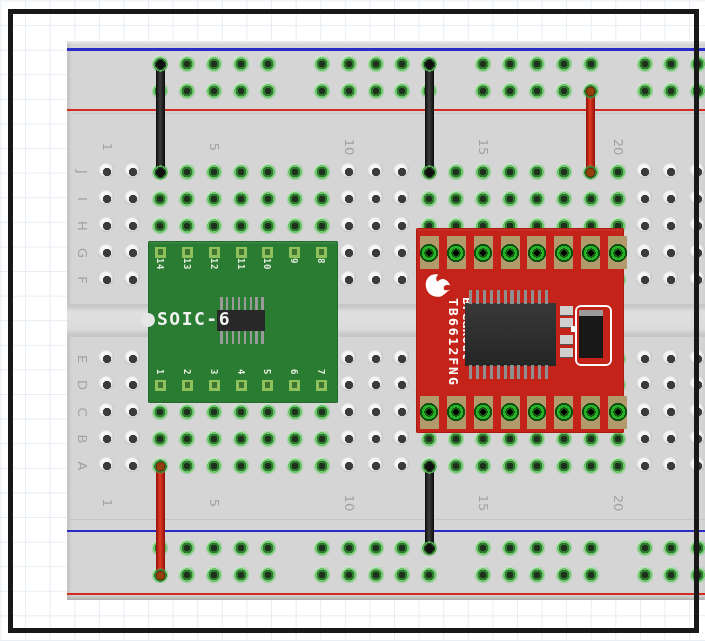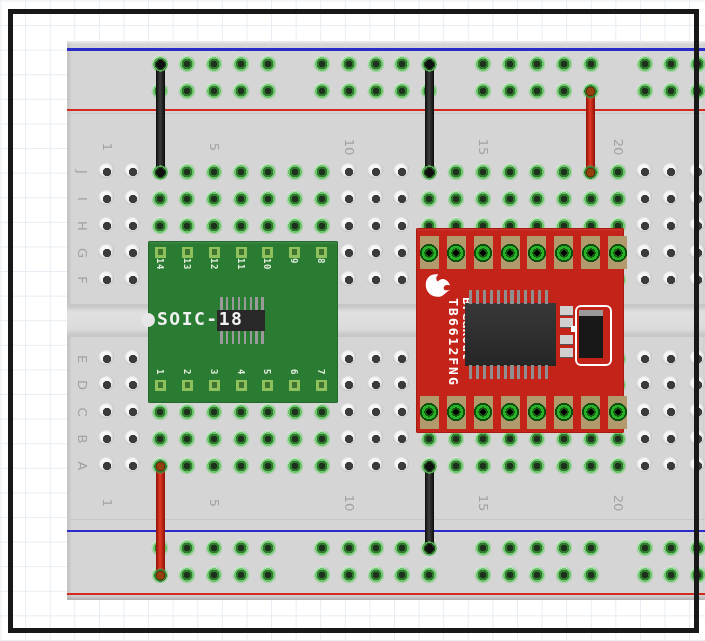--- a/index.html
+++ b/index.html
@@ -491,21 +491,21 @@
         <span class="pinlbl" style="left: 124.4px; top: 128px;">5</span>
         <div class="spad" style="left: 141.3px; top: 139px;">
           <div class="spad-dot"></div>
         </div>
         <span class="pinlbl" style="left: 151.3px; top: 128px;">6</span>
         <div class="spad" style="left: 168.2px; top: 139px;">
           <div class="spad-dot"></div>
         </div>
         <span class="pinlbl" style="left: 178.2px; top: 128px;">7</span>
       </div>
-    <span class="soic-title">SOIC-18</span>
+    <span class="soic-title">SOIC-6</span>
     <div class="soic-chip"></div>
     <div id="soic-chip-pins">
         <div class="chip-pin" style="left: 72px; top: 56px;"></div>
         <div class="chip-pin" style="left: 72px; top: 90px;"></div>
         <div class="chip-pin" style="left: 77.9px; top: 56px;"></div>
         <div class="chip-pin" style="left: 77.9px; top: 90px;"></div>
         <div class="chip-pin" style="left: 83.8px; top: 56px;"></div>
         <div class="chip-pin" style="left: 83.8px; top: 90px;"></div>
         <div class="chip-pin" style="left: 89.7px; top: 56px;"></div>
         <div class="chip-pin" style="left: 89.7px; top: 90px;"></div>

